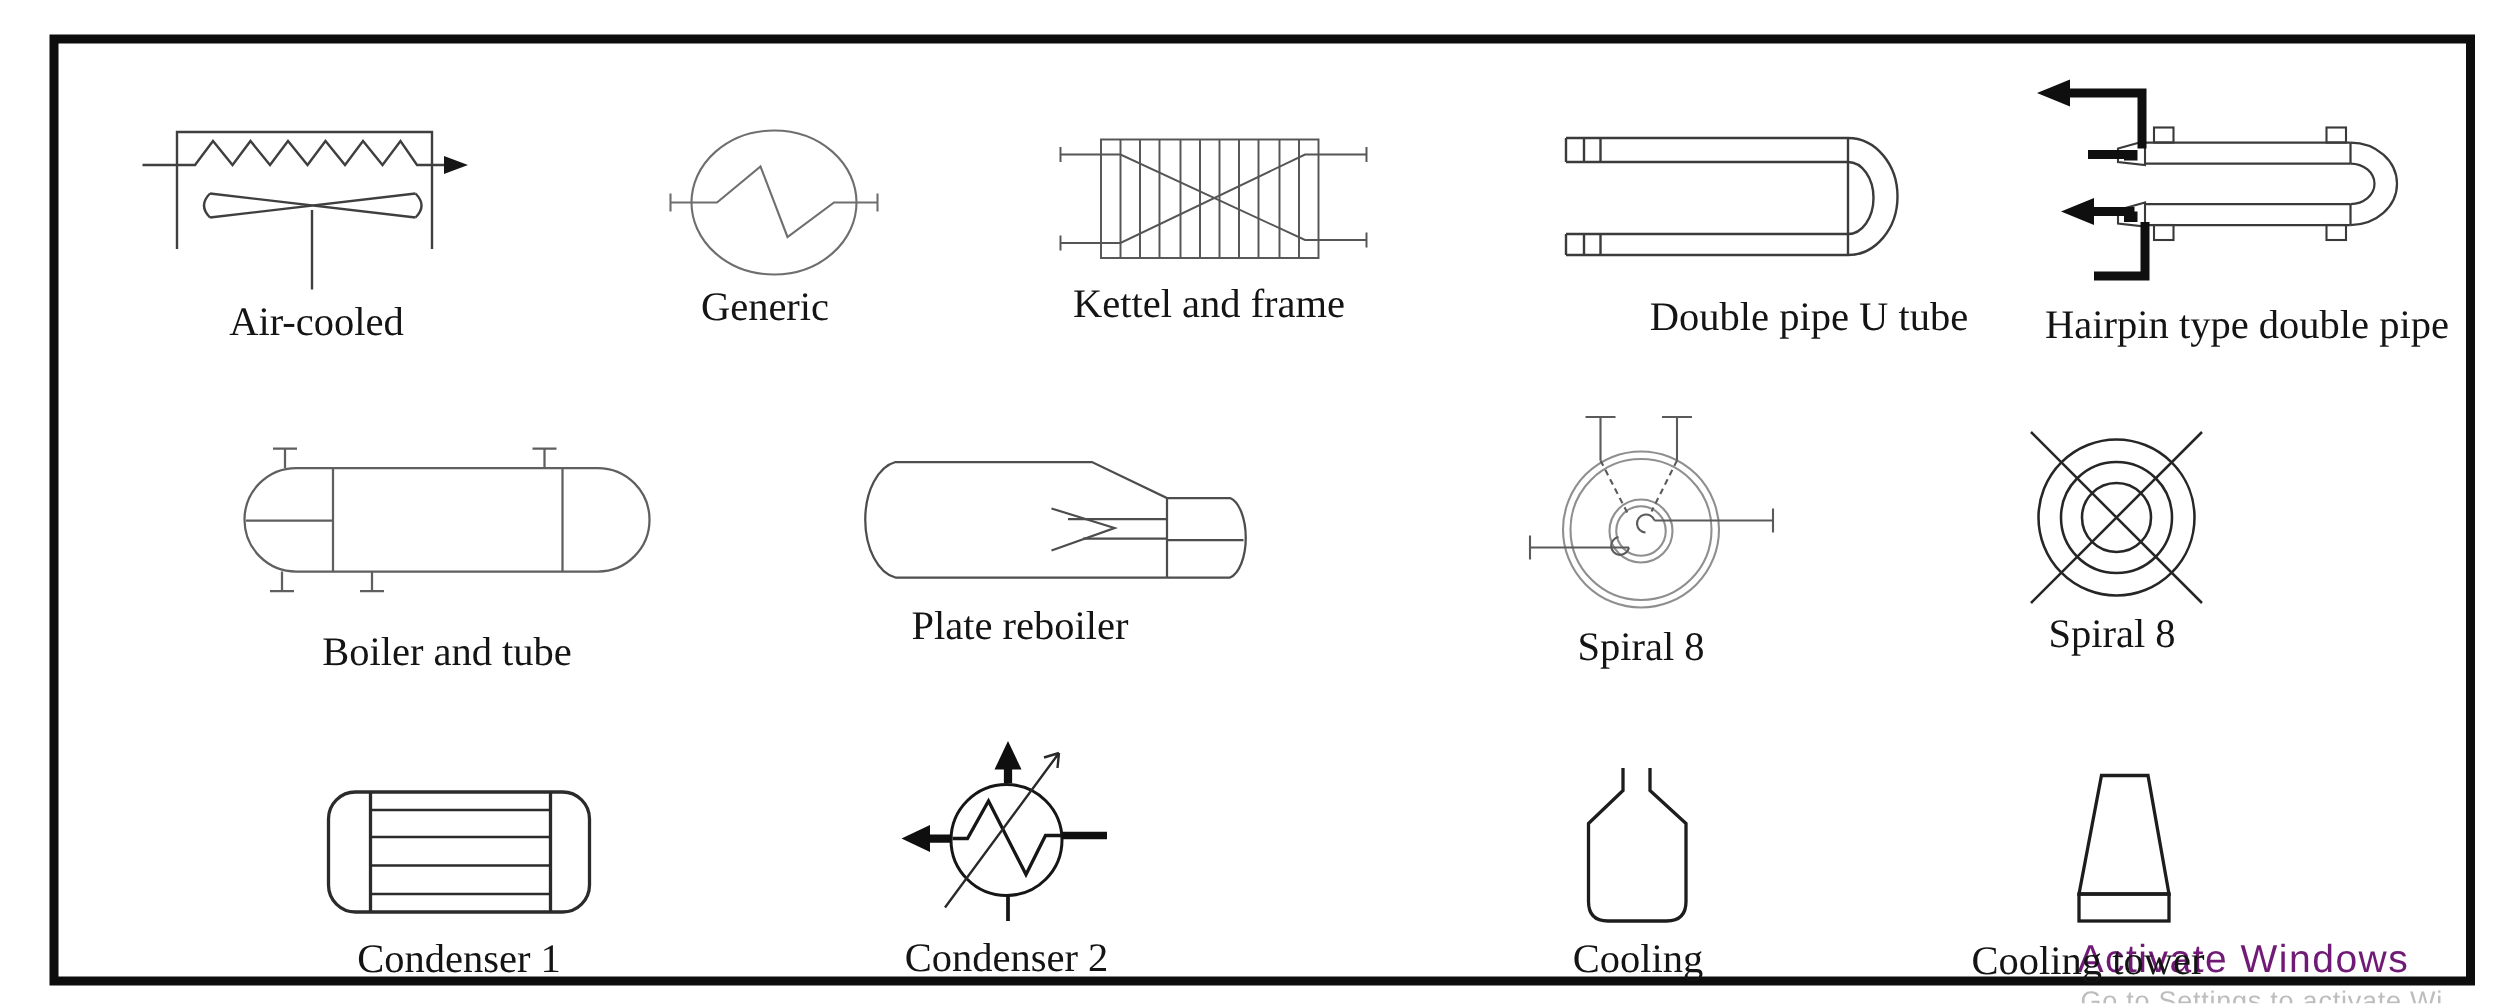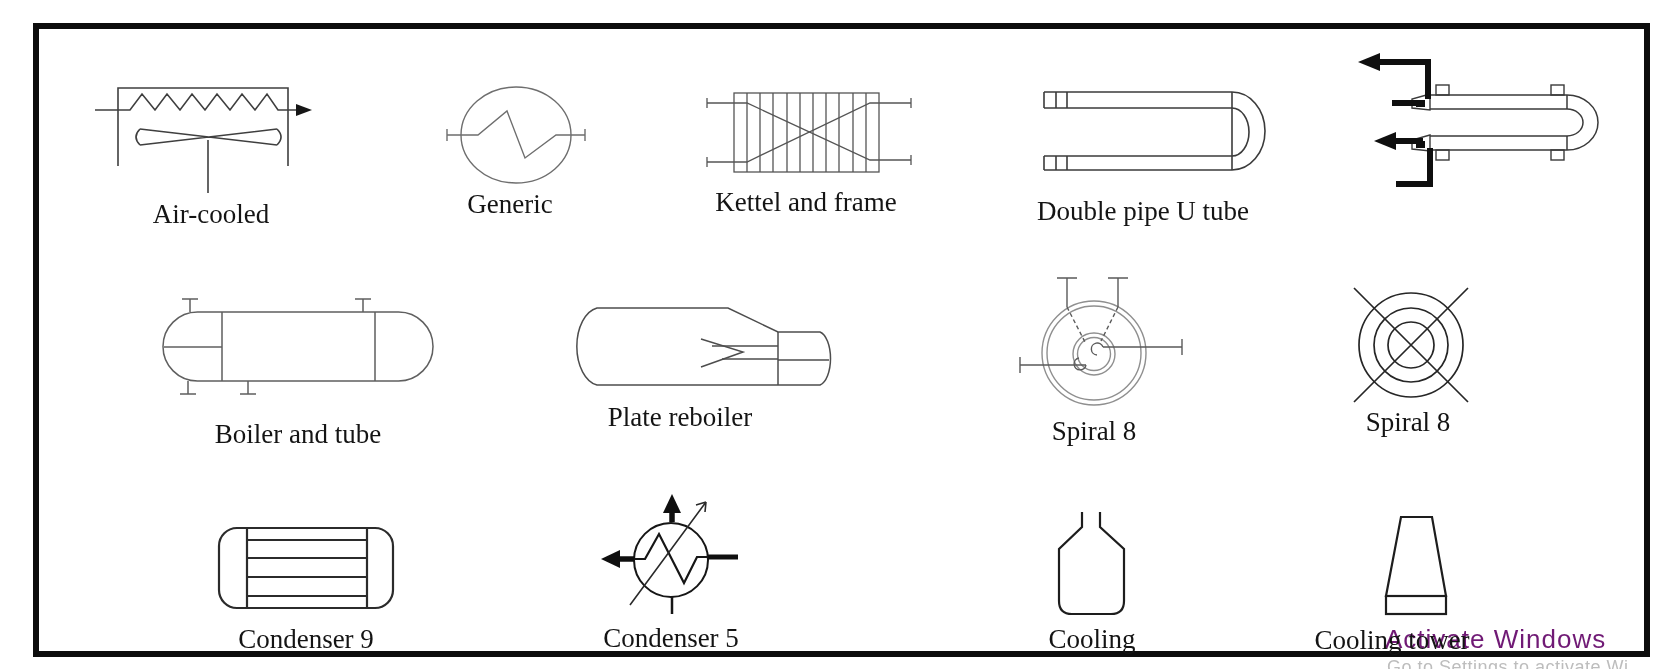--- a/index.html
+++ b/index.html
@@ -162,23 +162,24 @@
       <rect x="1386" y="596" width="60" height="18"></rect>
     </g>
   </svg>
 
   <div class="watermark-1">Activate Windows</div>
   <div class="watermark-2">Go to Settings to activate Wi</div>
 
   <div class="lbl" style="left:211px;top:203px">Air-cooled</div>
   <div class="lbl" style="left:510px;top:193px">Generic</div>
   <div class="lbl" style="left:806px;top:191px">Kettel and frame</div>
-  <div class="lbl" style="left:1143px;top:200px">Double pipe U tube</div>
+  <div class="lbl" style="left:1206px;top:200px">Double pipe U tube</div>
+  <div class="lbl" style="left:1498px;top:205px">Hairpin type double pipe</div>
   <div class="lbl" style="left:298px;top:423px">Boiler and tube</div>
   <div class="lbl" style="left:680px;top:406px">Plate reboiler</div>
   <div class="lbl" style="left:1094px;top:420px">Spiral 8</div>
   <div class="lbl" style="left:1408px;top:411px">Spiral 8</div>
-  <div class="lbl" style="left:306px;top:628px">Condenser 9</div>
-  <div class="lbl" style="left:671px;top:627px">Condenser 5</div>
+  <div class="lbl" style="left:306px;top:628px">Condenser 1</div>
+  <div class="lbl" style="left:671px;top:627px">Condenser 2</div>
   <div class="lbl" style="left:1092px;top:628px">Cooling</div>
   <div class="lbl" style="left:1392px;top:629px">Cooling tower</div>
 
 </div>
 
 </body></html>

